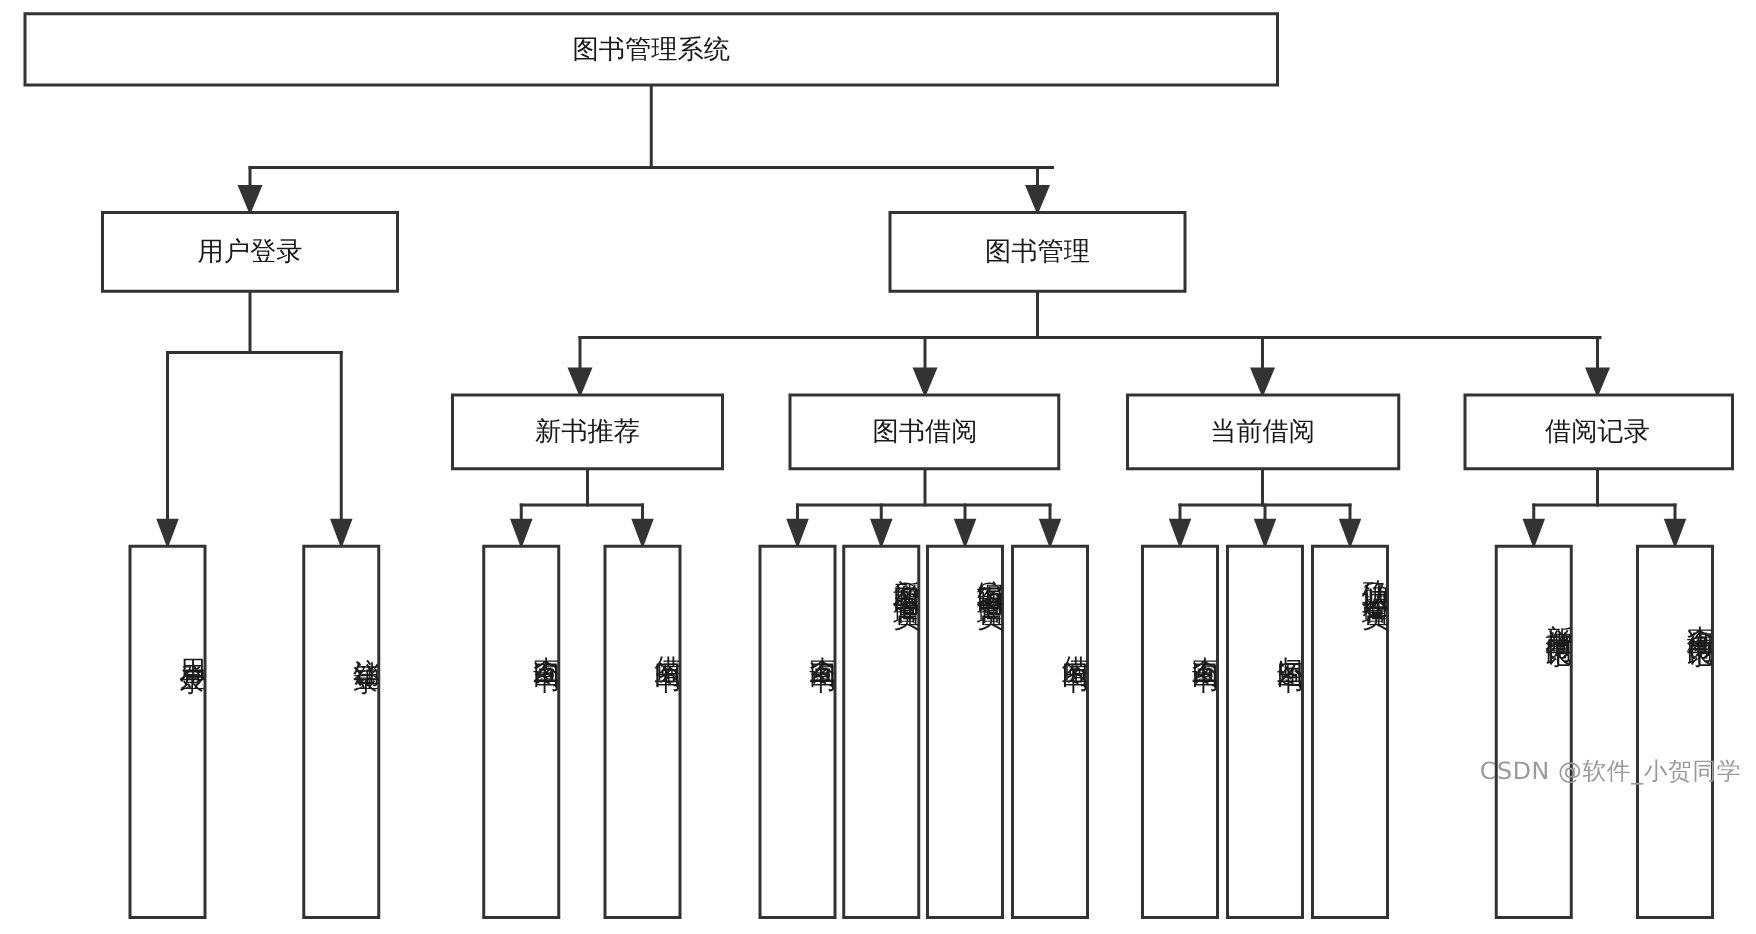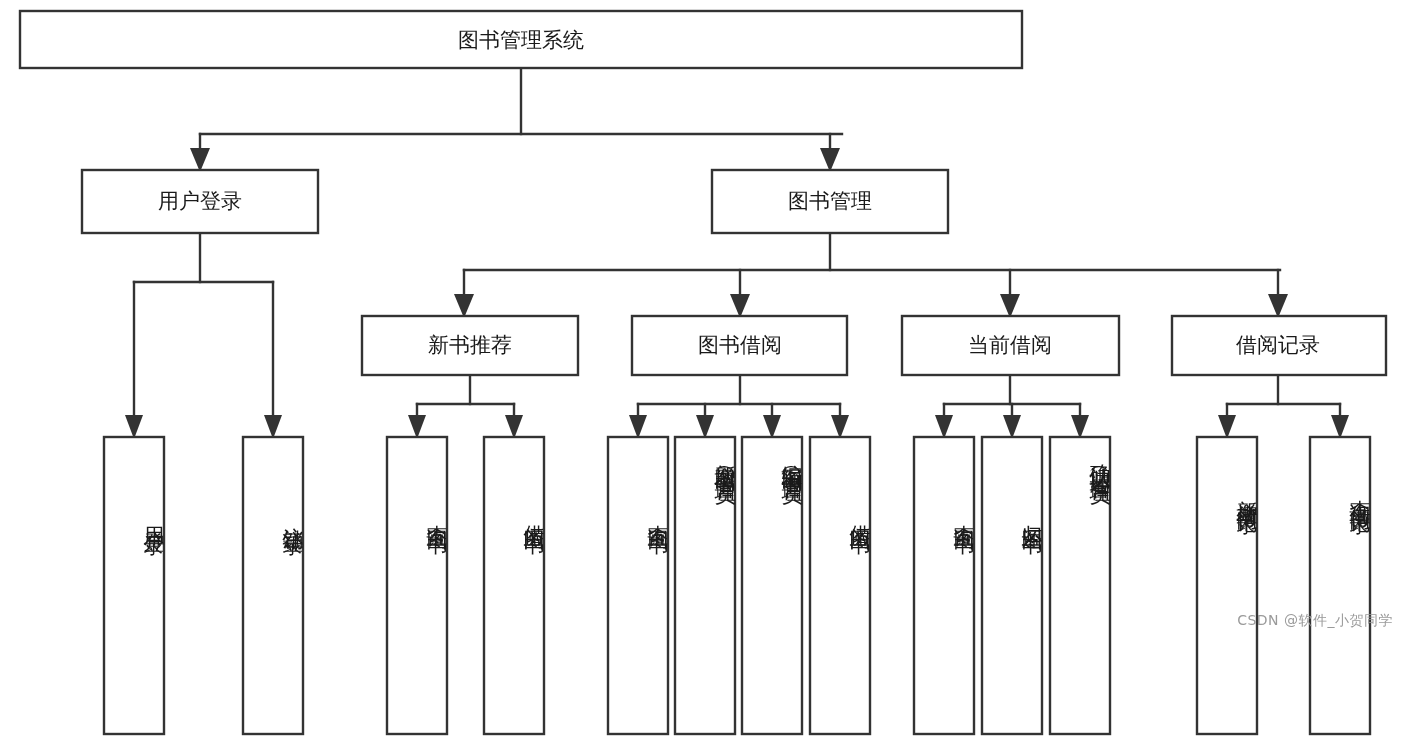--- a/index.html
+++ b/index.html
@@ -59,21 +59,21 @@
     color: #1a1a1a;
     white-space: nowrap;
     text-align: start;
     pointer-events: none;
   }
   .watermark {
     position: absolute;
     right: 12px;
     bottom: 6px;
     font-family: "DejaVu Sans", "Liberation Sans", sans-serif;
-    font-size: 14px;
+    font-size: 19px;
     color: #9a9a9a;
     letter-spacing: 0.5px;
     white-space: nowrap;
   }
 </style>
 </head>
 <body>
 
 <div id="diagram-root">
 

